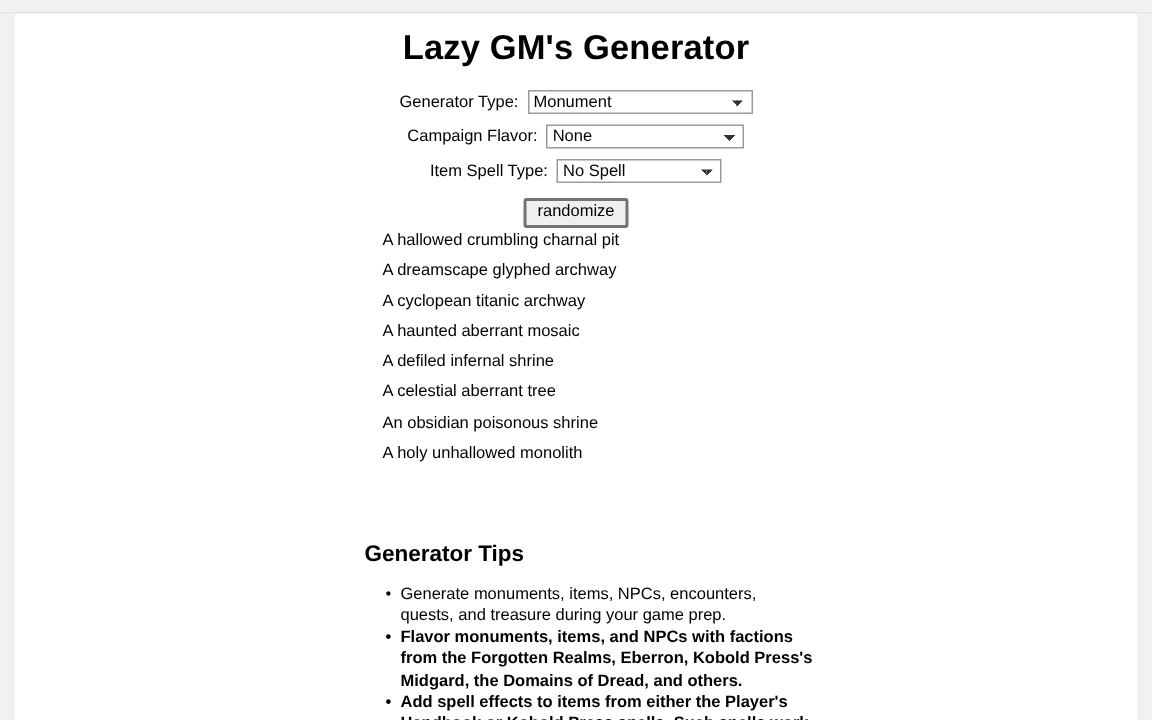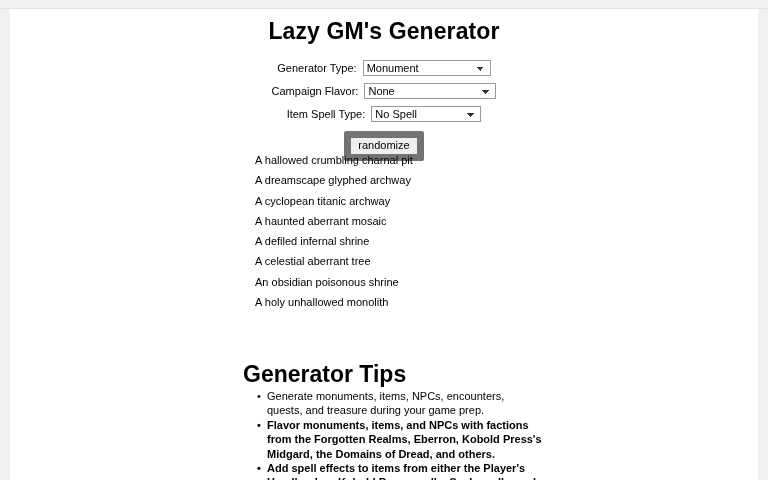--- a/index.html
+++ b/index.html
@@ -85,41 +85,41 @@
     appearance: none;
     background-image:
       linear-gradient(45deg, transparent 50%, #333 50%),
       linear-gradient(135deg, #333 50%, transparent 50%);
     background-position:
       calc(100% - 9px) 6px,
       calc(100% - 5.5px) 6px;
     background-size: 4px 4px, 4px 4px;
     background-repeat: no-repeat;
   }
-  select#sel-generator-type { width: 128px; }
+  select#sel-generator-type { width: 150px; }
   select#sel-campaign-setting { width: 132px; }
   select#sel-item-spell-type { width: 110px; }
 
   .row1 { top: 51px; }
   .row2 { top: 74px; }
   .row3 { top: 97px; }
 
   .btn-wrap {
     position: absolute;
     top: 122px;
     left: 0;
     width: 748px;
     text-align: center;
   }
   button.randomize {
     font-family: "Liberation Sans", sans-serif;
     font-size: 11px;
     color: #000;
     background: #efefef;
-    border: 7px solid #737373;
+    border: 2px solid #737373;
     border-radius: 2px;
     padding: 1px 7px 2px 7px;
     line-height: 13px;
     cursor: default;
   }
   .results {
     position: absolute;
     top: 144px;
     left: 245px;
     width: 470px;
@@ -130,21 +130,21 @@
     height: 20.3px;
     line-height: 14px;
     white-space: nowrap;
   }
   h2.tips-title {
     position: absolute;
     top: 352px;
     left: 233px;
     margin: 0;
     padding: 0;
-    font-size: 23px;
+    font-size: 15px;
     font-weight: bold;
     color: #000;
   }
   ul.tips-list {
     position: absolute;
     top: 380px;
     left: 0;
     margin: 0;
     padding: 0 0 0 257px;
     list-style: none;

